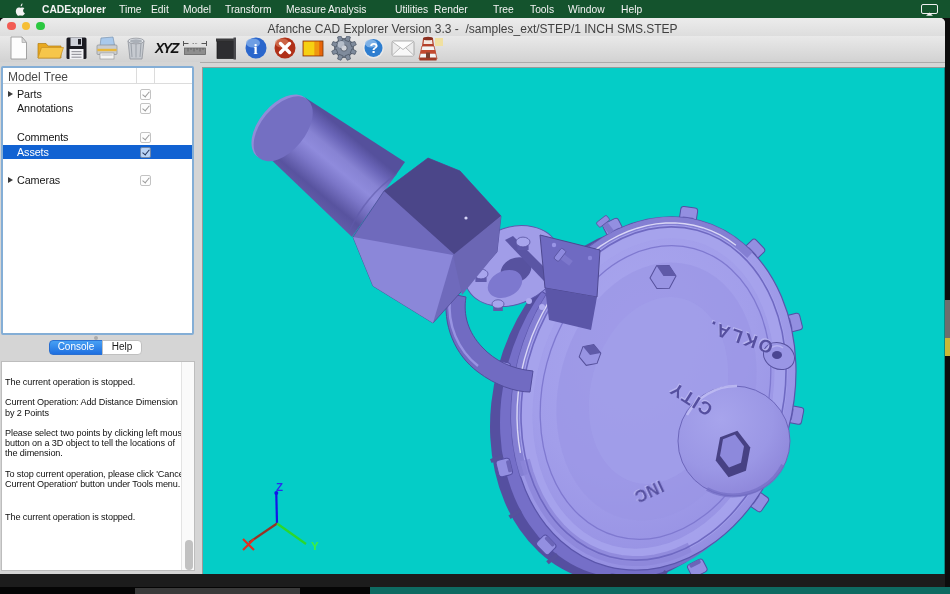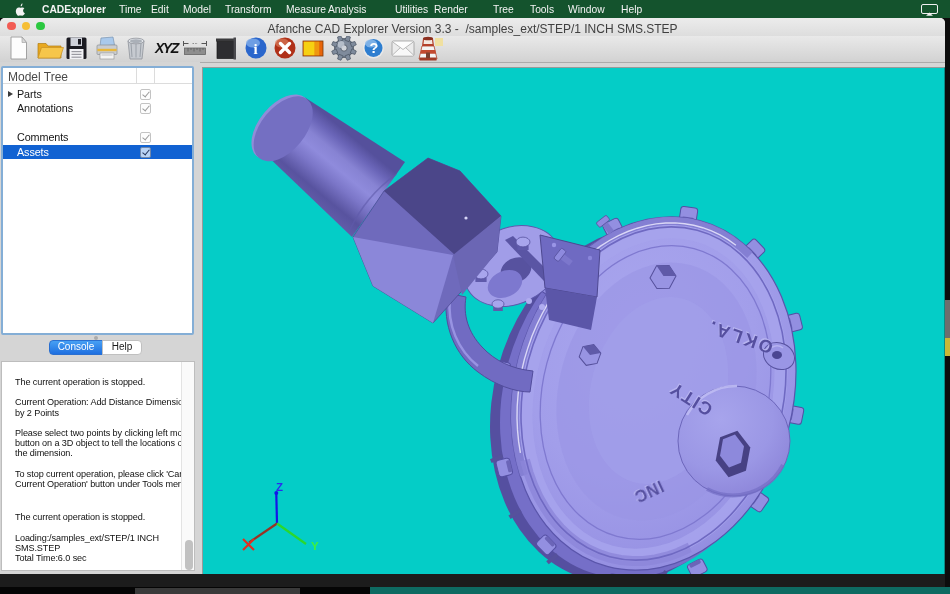--- a/index.html
+++ b/index.html
@@ -20,21 +20,21 @@
 .cb{position:absolute;left:137px;top:2px;width:9px;height:9px;border:1px solid #c3c3c3;border-radius:2px;background:#fdfdfd}
 .cb:after{content:"";position:absolute;left:2.5px;top:0px;width:3px;height:6px;border:solid #9a9a9a;border-width:0 1.4px 1.4px 0;transform:rotate(40deg)}
 #selrow{background:#1162d2;color:#fff}
 #selrow .cb{border-color:#6f87ab;background:#b9d3f5}
 #selrow .cb:after{border-color:#23355c}
 #tabstrip{left:0;top:272px;width:200px;height:27px}
 .seg{position:absolute;top:6px;height:12.5px;font-size:10px;text-align:center;border:1px solid #c0c0c0;line-height:12px}
 #segc{left:49px;width:52px;background:linear-gradient(#47a0f4,#1e6fe0);color:#fff;border-radius:4px 0 0 4px;border-color:#2a6fd0}
 #segh{left:102px;width:38px;background:#fff;color:#1a1a1a;border-radius:0 4px 4px 0}
 #console{left:1px;top:299px;width:192px;height:208px;background:#fff;border:1px solid #bdbdbd;font-size:9.1px;letter-spacing:-0.1px;color:#101010;line-height:10.3px;overflow:hidden}
-#console p{margin:0;padding:0 0 0 13px;white-space:nowrap}
+#console p{margin:0;padding:0 0 0 3px;white-space:nowrap}
 #scrolltrack{position:absolute;right:0;top:0;width:12px;height:208px;background:#fafafa;border-left:1px solid #e3e3e3}
 #scrollthumb{position:absolute;right:1.5px;width:8px;height:30px;border-radius:4px;background:#c1c1c1}
 #viewport{left:202px;top:49px;width:741px;height:507px;background:#04cdc7;border-top:1px solid #9a9a9a;border-left:1px solid #9a9a9a;border-right:1px solid #0d8a84;overflow:hidden}
 #rightdesk{left:945px;top:18px;width:5px;height:576px;background:#0c0c0c}
 #bottombar{left:0;top:556px;width:945px;height:13px;background:#1c1c1c}
 #deskbottom{left:0;top:587px;width:950px;height:7px;background:#050505}
 svg{position:absolute}
 </style></head><body>
 <div class="abs" id="menubar">
   <svg style="left:15px;top:3px" width="11" height="13" viewBox="0 0 11 13">
@@ -171,33 +171,37 @@
           <span class="cb"></span>
         </div>
       <div class="trow" id="selrow" style="top:76.6px">
           <span class="lbl">Assets</span>
           <span class="cb"></span>
         </div>
       <div class="trow" style="top:62.2px">
           <span class="lbl">Comments</span>
           <span class="cb"></span>
         </div>
+      <div class="trow" style="top:105.4px">
+          <i class="tri"></i>
+          <span class="lbl">Cameras</span>
+          <span class="cb"></span>
+        </div>
     </div>
     <div class="abs" id="tabstrip">
       <div style="position:absolute;left:94px;top:1.5px;width:4px;height:4px;border-radius:50%;background:#ababab"></div>
       <div class="seg" id="segc">Console</div>
         <div class="seg" id="segh">Help</div>
     </div>
     <div class="abs" id="console">
       <p style="margin-top:15px">The current operation is stopped.</p>
       <p style="margin-top:10px">Current Operation: Add Distance Dimension<br>by 2 Points</p>
       <p style="margin-top:10px">Please select two points by clicking left mouse<br>button on a 3D object to tell the locations of<br>the dimension.</p>
       <p style="margin-top:10px">To stop current operation, please click 'Cancel<br>Current Operation' button under Tools menu.</p>
       <p style="margin-top:23px">The current operation is stopped.</p>
-      <p style="margin-top:10px">Loading:/samples_ext/STEP/1 INCH<br>SMS.STEP<br>Total Time:6.0 sec</p>
       <div id="scrolltrack">
           <div id="scrollthumb" style="top:178px"></div>
         </div>
     </div>
   </div>
   <div class="abs" id="viewport">
       <svg style="left:-203px;top:-68px" width="950" height="594" viewBox="0 0 950 594">
         <defs>
 <radialGradient id="face" cx="40%" cy="36%" r="80%">
             <stop offset="0%" stop-color="#a9a6ee"></stop>

